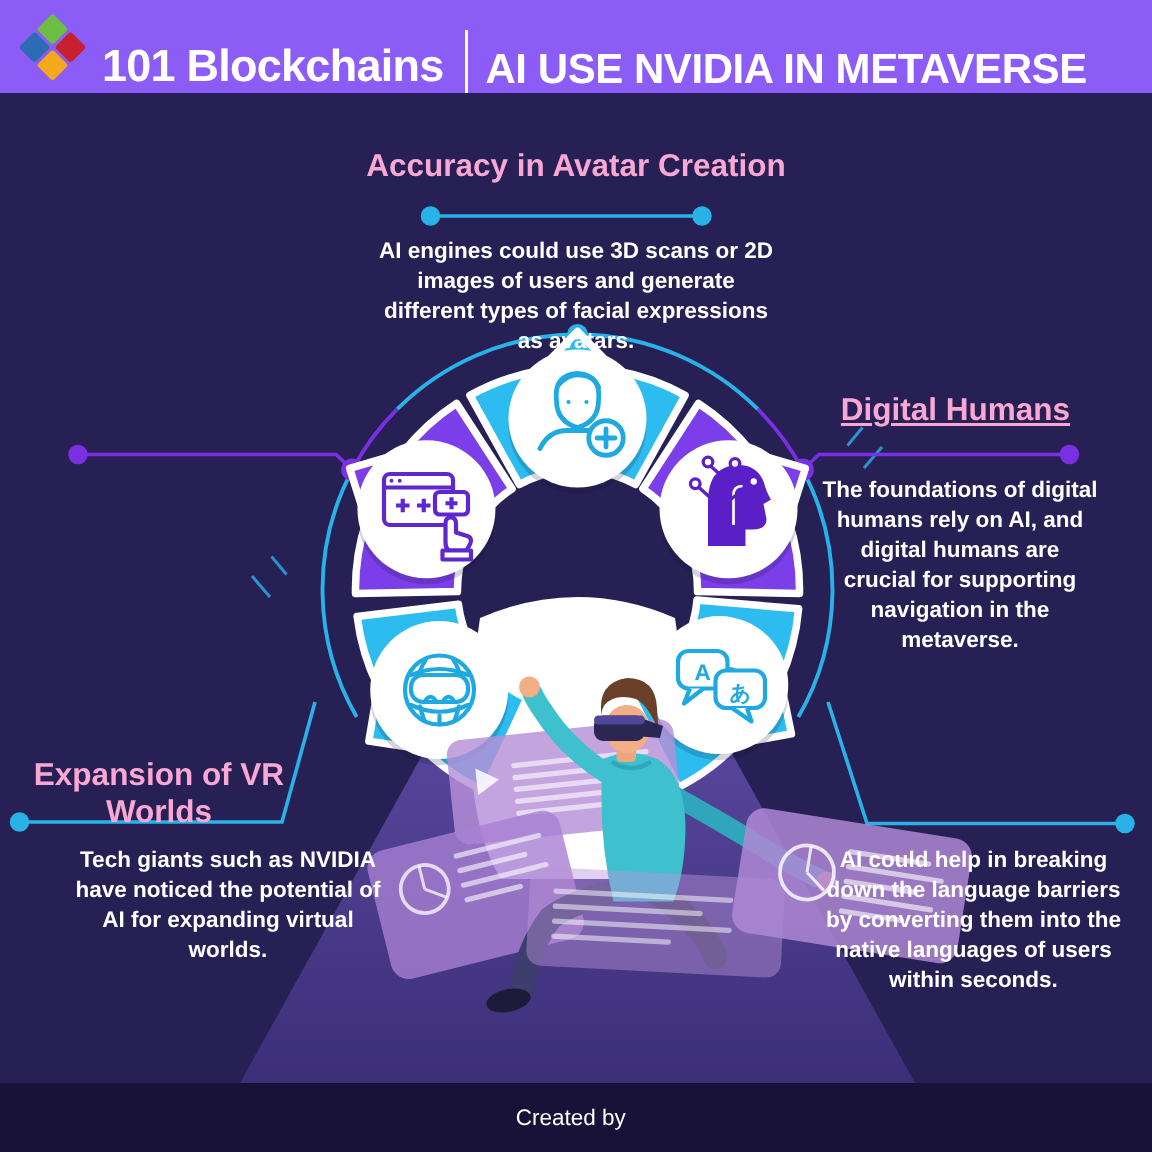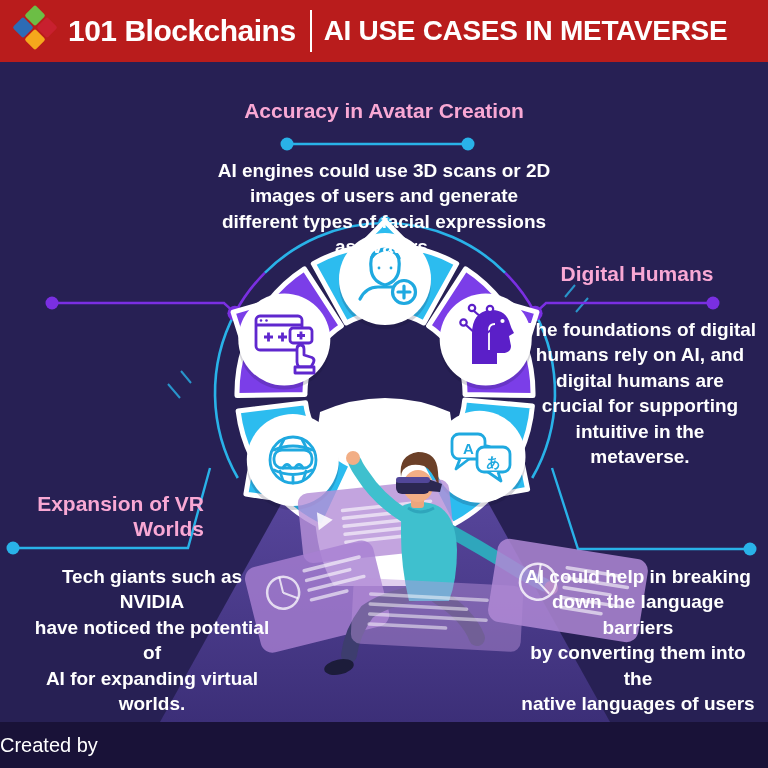--- a/index.html
+++ b/index.html
@@ -2,46 +2,46 @@
 <html><head>
 <meta charset="utf-8">
 <style>
   html,body{margin:0;padding:0;background:#14102b;}
   #stage{
     position:relative;width:768px;height:768px;overflow:hidden;
     background:#272054;
     font-family:"Liberation Sans","DejaVu Sans",sans-serif;
   }
   
-  #hdr{position:absolute;left:0;top:0;width:768px;height:62px;background:#b91c1c;
-       display:flex;align-items:center;}
+  #hdr{position:absolute;left:0;top:0;width:768px;height:62px;background:#8b5cf6;
+       display:flex;align-items:flex-end;}
   .brand{color:#fff;font-weight:700;font-size:30px;letter-spacing:-0.5px;margin-left:8px;white-space:nowrap;}
   .hdr-div{width:2px;height:42px;background:#fff;margin:0 12px 0 14px;}
   .pg-title{color:#fff;font-weight:700;font-size:28px;letter-spacing:-0.3px;white-space:nowrap;}
   #logo{margin-left:10px;flex:0 0 auto;}
   
   #ftr{position:absolute;left:0;top:722px;width:768px;height:46px;background:#191238;
-       display:flex;align-items:center;justify-content:space-between;color:#fff;font-size:20px;}
+       display:flex;align-items:center;justify-content:center;color:#fff;font-size:15px;}
   #ftr .pre{font-weight:400;margin-right:7px;}
   #ftr .site{font-weight:700;}
   
   .uc-title{position:absolute;color:#f9a8d4;font-weight:800;font-size:21px;line-height:1.18;
             text-align:center;white-space:pre-line;}
-  .uc-desc{position:absolute;color:#fff;font-weight:700;font-size:19px;line-height:1.34;
+  .uc-desc{position:absolute;color:#fff;font-weight:700;font-size:15px;line-height:1.34;
            text-align:center;white-space:pre-line;}
   #t-top{left:184px;top:99px;width:400px;}
   #d-top{left:199px;top:158px;width:370px;}
   #t-left{left:20px;top:256px;width:246px;}
   #d-left{left:2px;top:315px;width:222px;}
-  #t-right{left:518px;top:262px;width:238px;}
+  #t-right{left:518px;top:262px;width:238px;text-decoration:underline;}
   #d-right{left:520px;top:317px;width:240px;}
-  #t-bl{left:8px;top:492px;width:196px;text-align:right;}
+  #t-bl{left:8px;top:505px;width:196px;}
   #d-bl{left:0px;top:564px;width:240px;padding-left:32px;}
   #t-br{left:550px;top:487px;width:214px;}
-  #d-br{left:521px;top:564px;width:234px;}
+  #d-br{left:532px;top:564px;width:234px;}
   #scene{position:absolute;left:0;top:0;}
 </style>
 </head>
 <body>
 <div id="stage">
 
   <svg id="scene" width="768" height="768" viewBox="0 0 768 768">
     <defs>
       <linearGradient id="beamG" x1="0" y1="0" x2="0" y2="1">
         <stop offset="0" stop-color="#5A489F"></stop>
@@ -229,36 +229,36 @@
 
   <div id="hdr">
     <svg id="logo" width="50" height="54" viewBox="0 0 50 54">
       <rect x="17.5" y="4" width="15" height="15" rx="2" transform="rotate(45 25 11.5)" fill="#6CBE45"></rect>
       <rect x="29.5" y="16" width="15" height="15" rx="2" transform="rotate(45 37 23.5)" fill="#C8202F"></rect>
       <rect x="5.5" y="16" width="15" height="15" rx="2" transform="rotate(45 13 23.5)" fill="#2D6CB5"></rect>
       <rect x="17.5" y="28" width="15" height="15" rx="2" transform="rotate(45 25 35.5)" fill="#F5A81C"></rect>
     </svg>
     <div class="brand">101 Blockchains</div>
     <div class="hdr-div"></div>
-    <div class="pg-title">AI USE CASES IN METAVERSE</div>
+    <div class="pg-title">AI USE NVIDIA IN METAVERSE</div>
   </div>
 
   <div class="uc-title" id="t-top">Accuracy in Avatar Creation</div>
   <div class="uc-desc" id="d-top">AI engines could use 3D scans or 2D
 images of users and generate
 different types of facial expressions
 as avatars.</div>
 
 
   <div class="uc-title" id="t-right">Digital Humans</div>
   <div class="uc-desc" id="d-right">The foundations of digital
 humans rely on AI, and
 digital humans are
 crucial for supporting
-intuitive in the
+navigation in the
 metaverse.</div>
 
   <div class="uc-title" id="t-bl">Expansion of VR
 Worlds</div>
   <div class="uc-desc" id="d-bl">Tech giants such as NVIDIA
 have noticed the potential of
 AI for expanding virtual
 worlds.</div>
 
   <div class="uc-desc" id="d-br">AI could help in breaking

